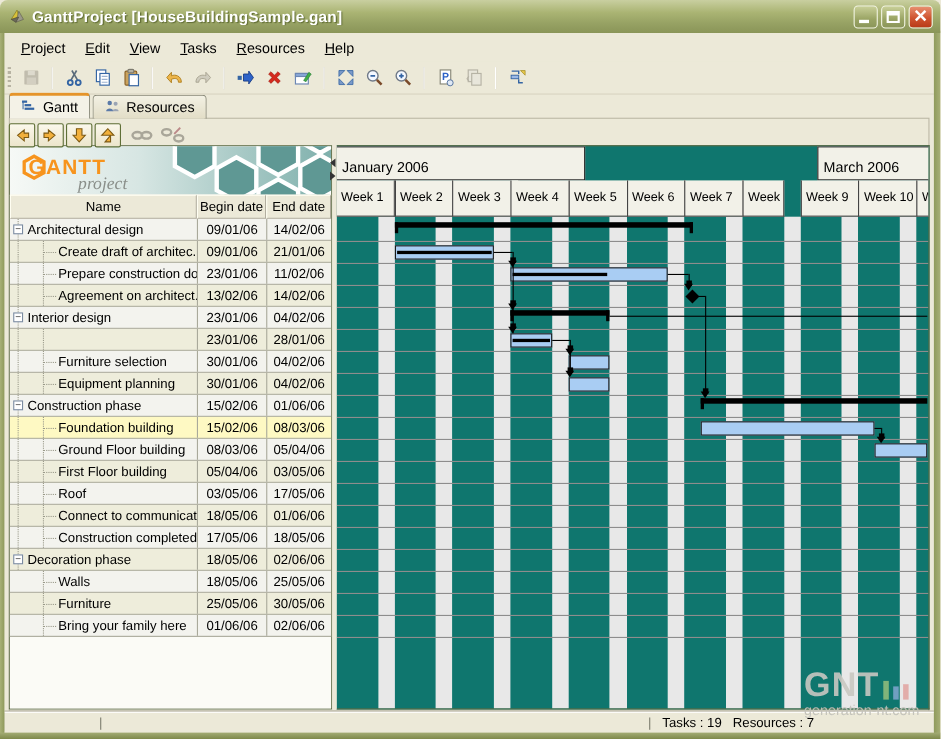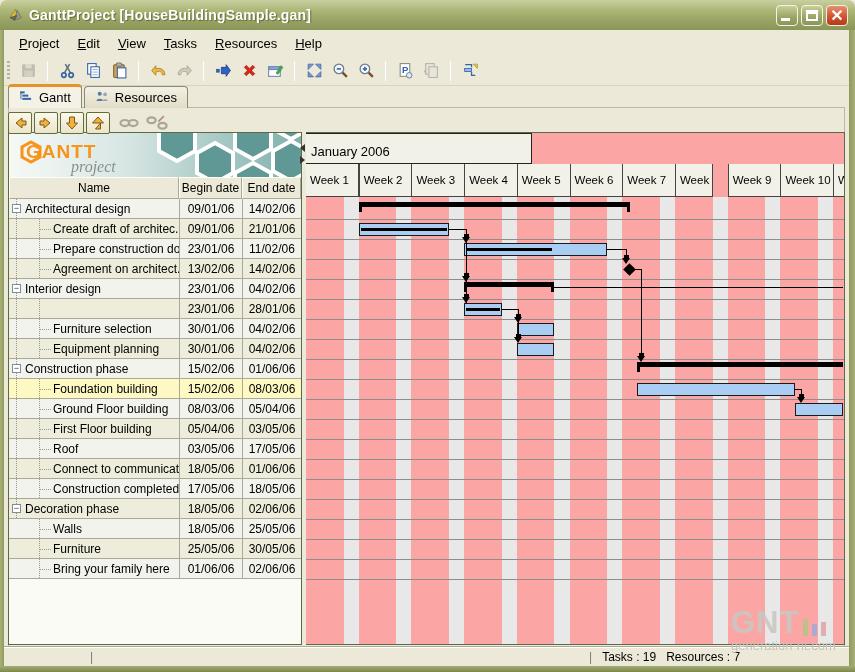--- a/index.html
+++ b/index.html
@@ -74,21 +74,21 @@
   .trow .d1 { left:170px; width:63px; }
   .trow .d2 { left:233px; width:59px; }
   .expander { position:absolute; left:3px; top:5px; width:9px; height:9px; background:#fff;
     border:1px solid #7b8ba0; font-size:9px; line-height:6px; text-align:center; color:#333; z-index:2; }
   .vdots { position:absolute; width:0; border-left:1px dotted #9a9a8a; top:0; bottom:0; }
   .hdots { position:absolute; height:0; border-top:1px dotted #9a9a8a; top:10px; }
 
   #splitter { position:absolute; left:302px; top:132px; width:4px; height:513px; background:#ece9d8; z-index:5; }
   .spl-arrow { position:absolute; width:0; height:0; left:-2px; }
 
-  #chart { position:absolute; left:306px; top:132px; width:539px; height:513px; background:#fca5a5;
+  #chart { position:absolute; left:306px; top:132px; width:539px; height:513px; background:#0f766e;
     border:1px solid #5c6a43; border-left:none; overflow:hidden; z-index:3; }
   .m-cell { position:absolute; top:0; height:31px; background:#f2f1e8; border:1px solid #222;
     font-size:13px; display:flex; align-items:flex-end; padding:0 0 4px 5px; color:#000; }
   .w-cell { position:absolute; top:31px; height:33px; background:#f2f1e8; border:1px solid #444; border-top:none;
     font-size:11.5px; display:flex; align-items:center; padding-left:4px; color:#000; white-space:nowrap; overflow:hidden; }
   .stripe { position:absolute; top:64px; bottom:0; background:#e8e8e8; }
   .gline { position:absolute; left:0; right:0; height:1px; background:#8d8d8d; }
   .gbar { position:absolute; height:13px; background:#a9cdf3; border:1px solid #1a1a1a; }
   .gprog { position:absolute; height:3px; background:#000; }
   .gsum { position:absolute; height:5px; background:#000; }
@@ -552,20 +552,21 @@
       <div class="stripe" style="left: 90.36px; width: 15.06px;"></div>
       <div class="stripe" style="left: 143.07px; width: 15.06px;"></div>
       <div class="stripe" style="left: 195.78px; width: 15.06px;"></div>
       <div class="stripe" style="left: 248.49px; width: 15.06px;"></div>
       <div class="stripe" style="left: 301.2px; width: 15.06px;"></div>
       <div class="stripe" style="left: 353.91px; width: 15.06px;"></div>
       <div class="stripe" style="left: 406.62px; width: 15.06px;"></div>
       <div class="stripe" style="left: 459.33px; width: 15.06px;"></div>
       <div class="stripe" style="left: 512.04px; width: 15.06px;"></div>
       <div class="m-cell" style="left: -1px; width: 226.9px;">January 2006</div>
+      <div class="m-cell" style="left: 436.74px; width: 103.26px;">March 2006</div>
       <div class="w-cell" style="left: -1px; width: 53.71px;">Week 1</div>
       <div class="w-cell" style="left: 52.71px; width: 53.71px;">Week 2</div>
       <div class="w-cell" style="left: 105.42px; width: 61px;">Week 3</div>
       <div class="w-cell" style="left: 158.13px; width: 53.71px;">Week 4</div>
       <div class="w-cell" style="left: 210.84px; width: 53.71px;">Week 5</div>
       <div class="w-cell" style="left: 263.55px; width: 53.71px;">Week 6</div>
       <div class="w-cell" style="left: 316.26px; width: 53.71px;">Week 7</div>
       <div class="w-cell" style="left: 368.97px; width: 38px;">Week 8</div>
       <div class="w-cell" style="left: 421.68px; width: 53.71px;">Week 9</div>
       <div class="w-cell" style="left: 474.39px; width: 53.71px;">Week 10</div>

